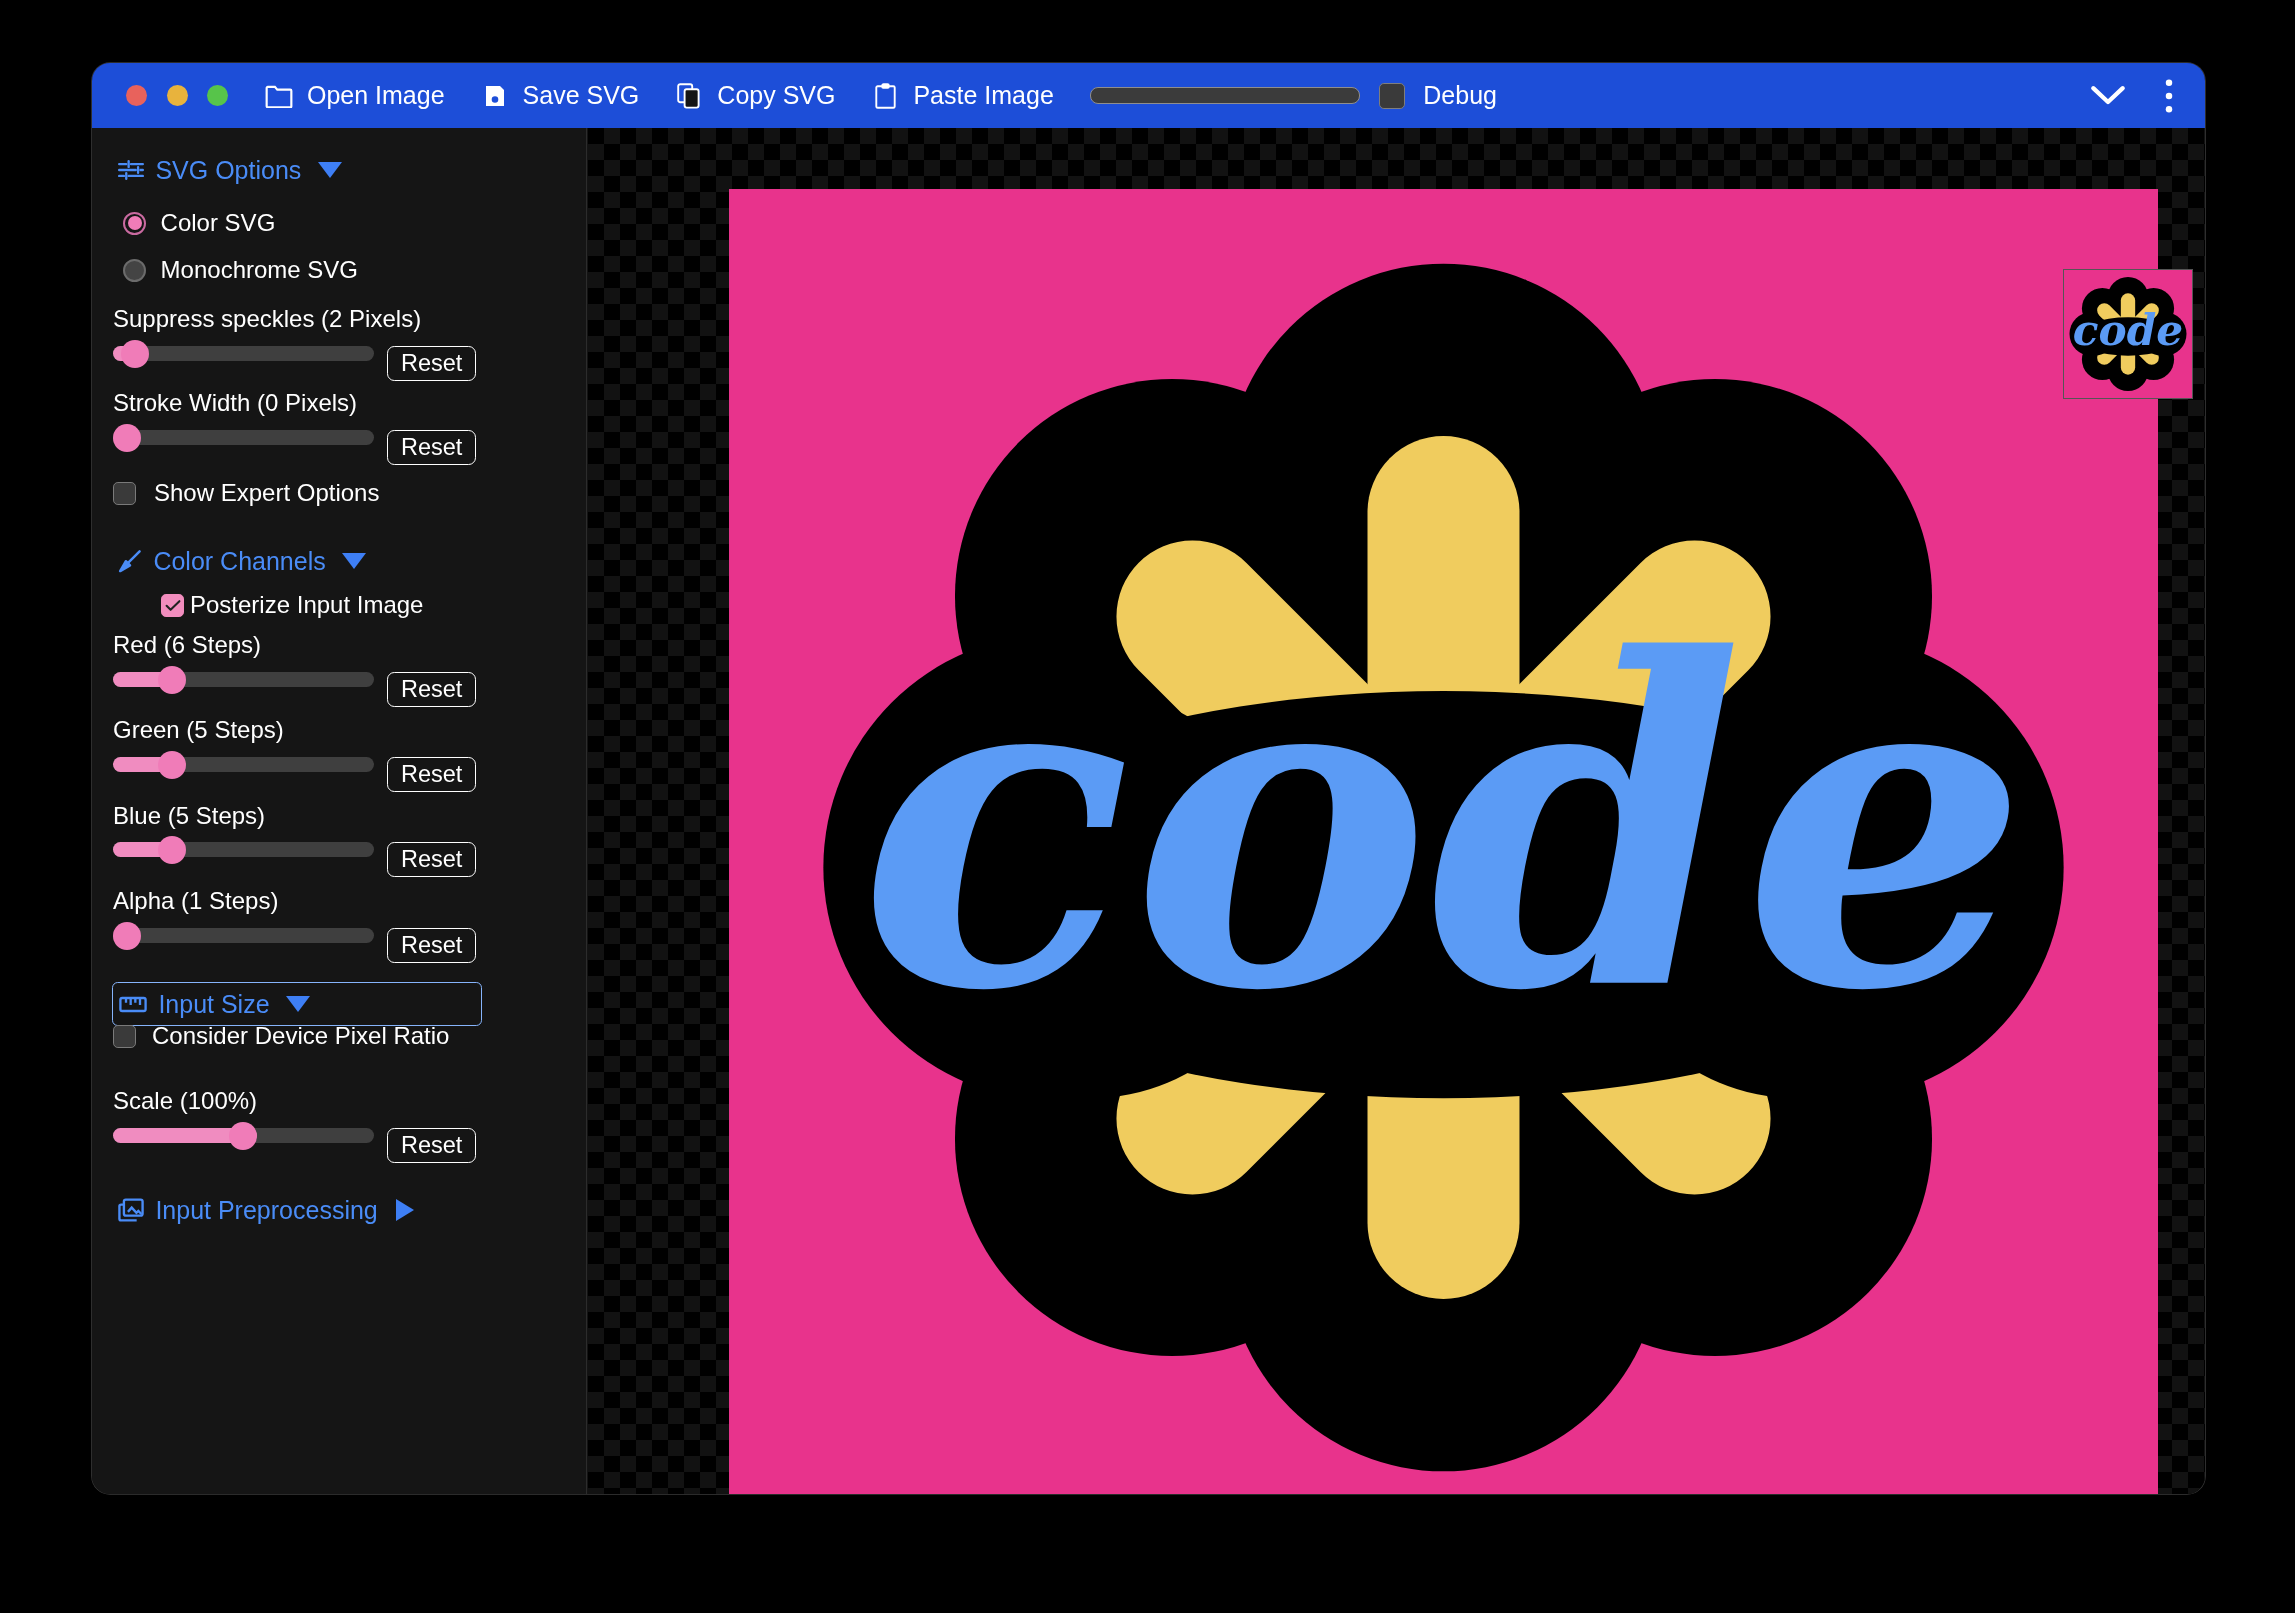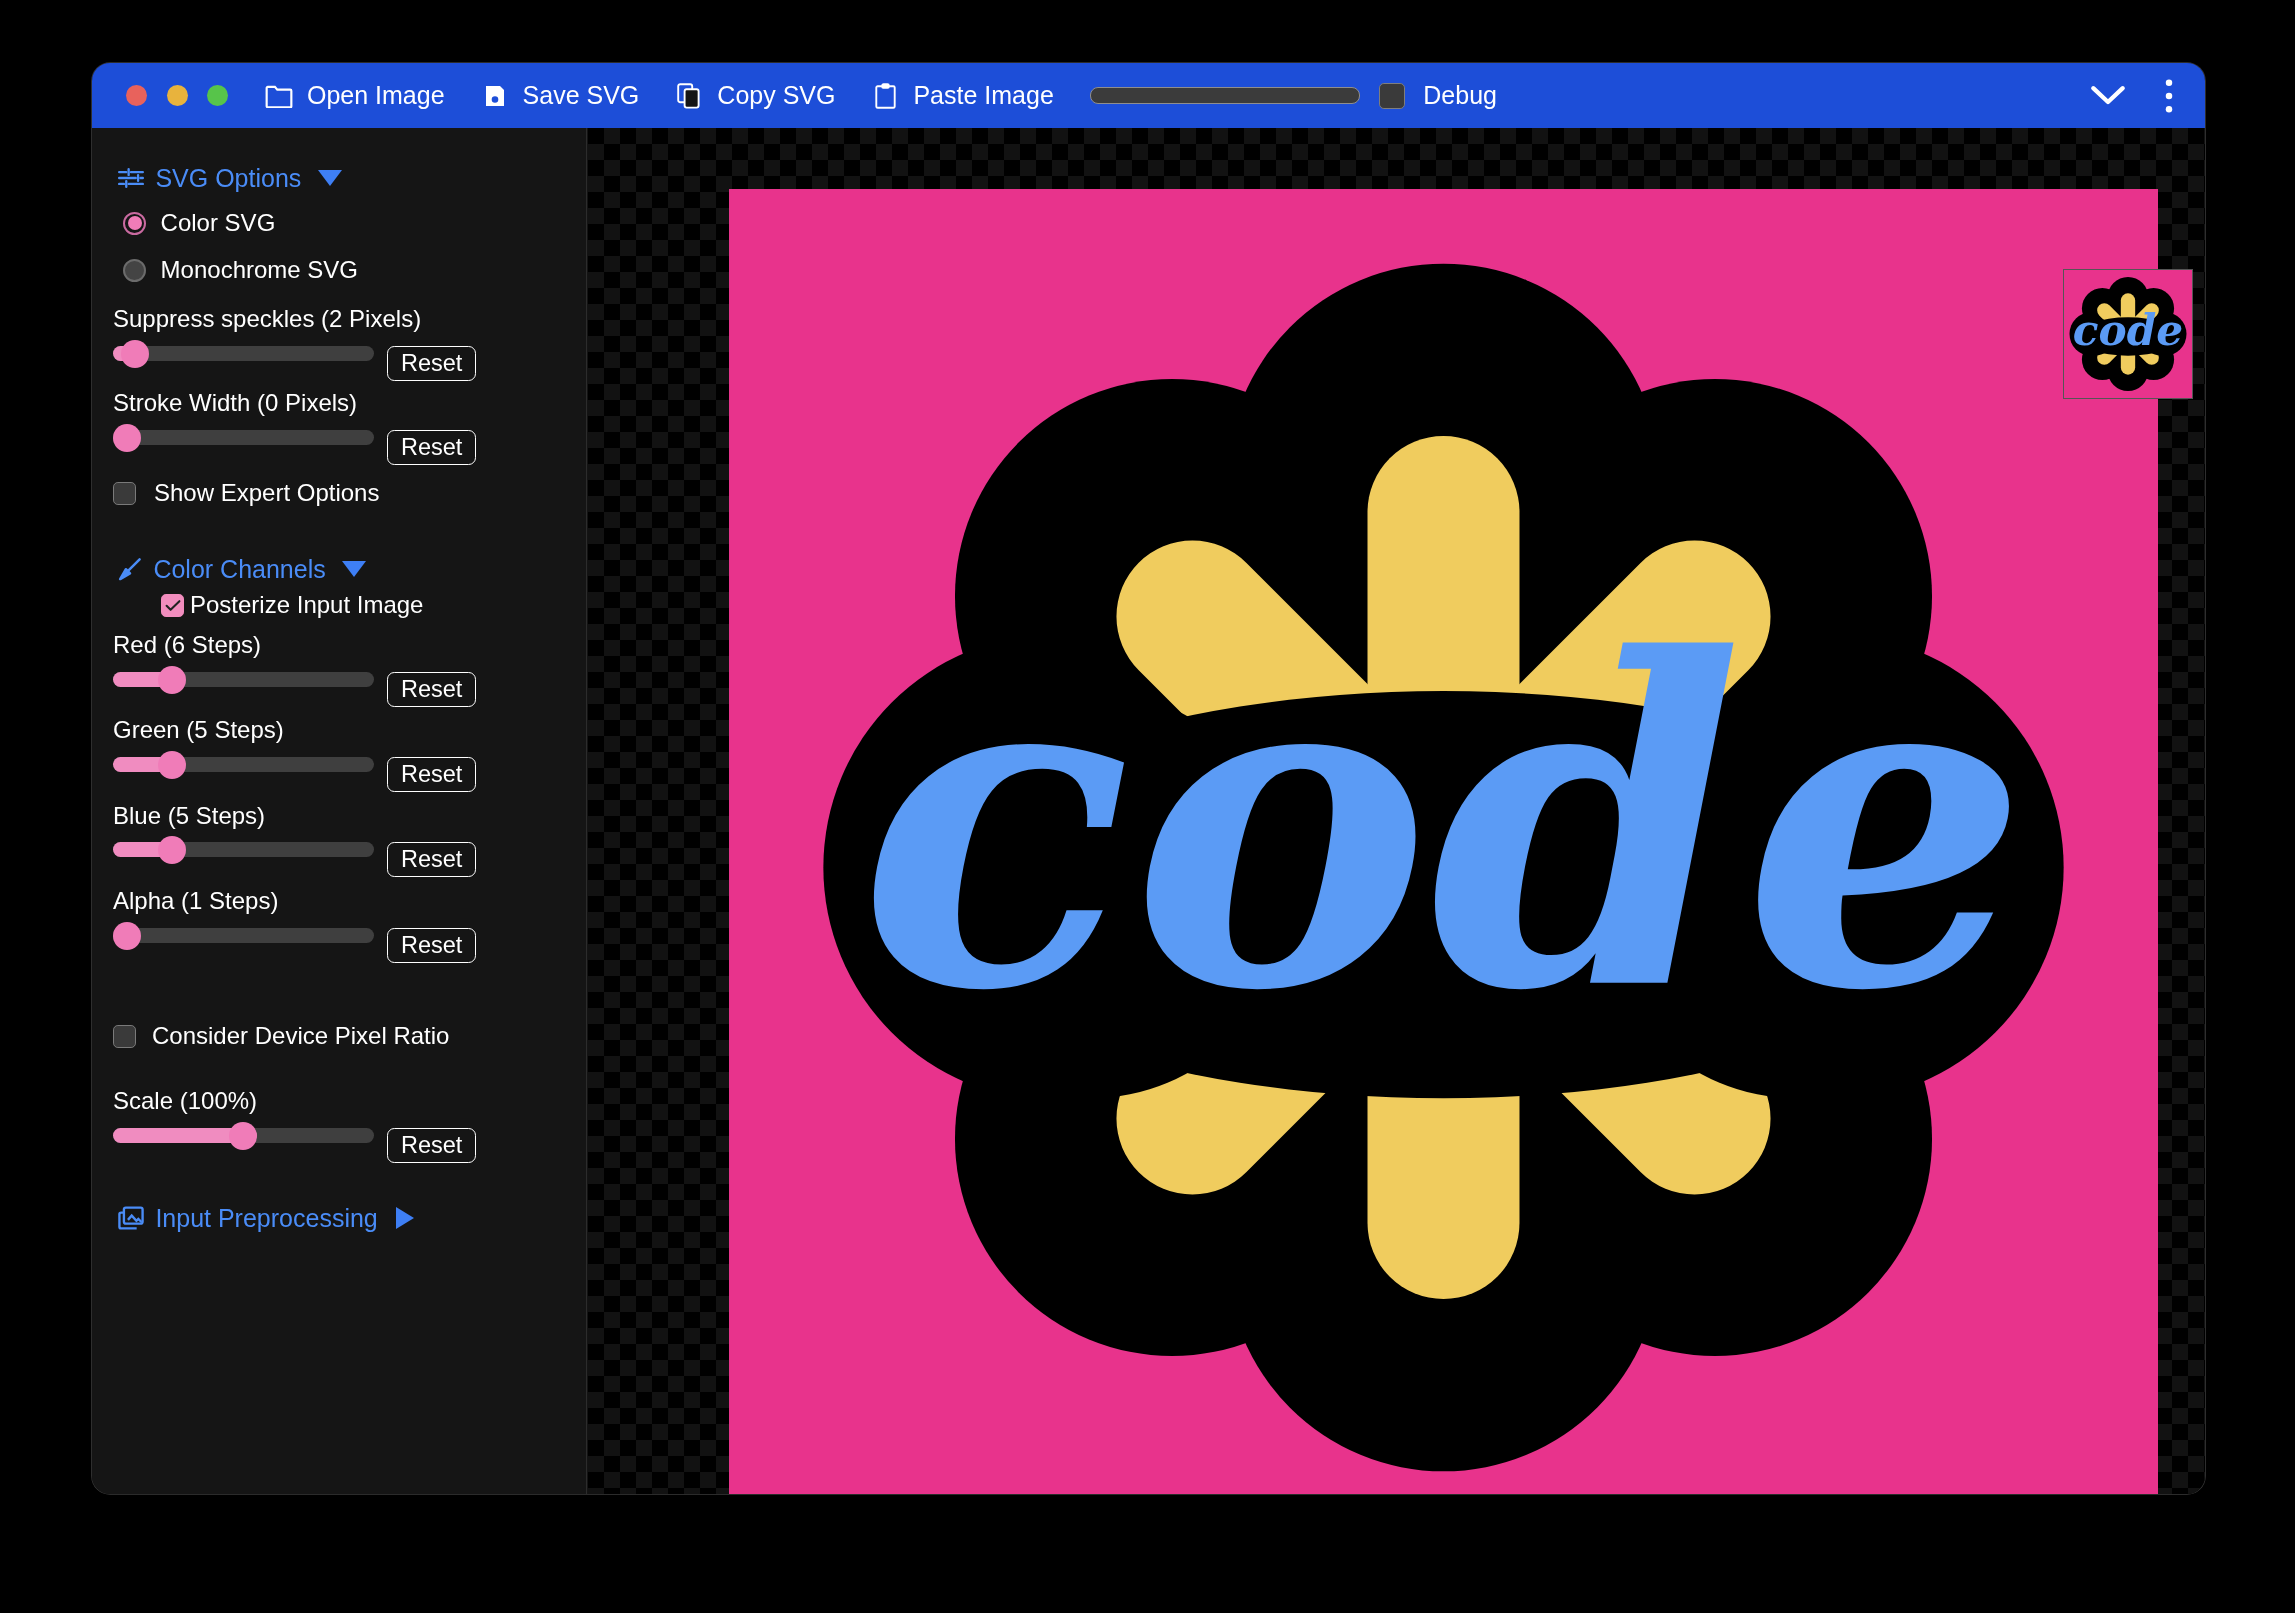--- a/index.html
+++ b/index.html
@@ -38,21 +38,21 @@
   .tb-right svg{display:block;}
 
   
   .sidebar{
     position:absolute; left:0; top:65px; width:495px; height:1366px;
     background:#151515; border-right:0.8px solid #2c2c2c;
     padding:0; box-sizing:border-box;
   }
   .sec-head{
     display:flex; align-items:center; gap:11.4px;
-    color:#4a8cf7; font-size:25px; margin:8px 0 0 0; padding:4.9px 6.5px;
+    color:#4a8cf7; font-size:25px; margin:0 0 0 0; padding:4.9px 6.5px;
     border-radius:5.7px; box-sizing:border-box;
   }
   .sec-head.focused{border:1.6px solid #86b4fb; width:370px; padding:6.5px;}
   .sec-head svg{display:block;}
   .caret-d{
     width:0;height:0;border-left:12px solid transparent;border-right:12px solid transparent;
     border-top:16px solid #3e7ff5; margin-left:4.9px;
   }
   .caret-r{
     width:0;height:0;border-top:11.4px solid transparent;border-bottom:11.4px solid transparent;
@@ -268,20 +268,30 @@
     </div>
 
     <div class="lbl" style="position:absolute;left:21px;top:759px;">Alpha (1 Steps)</div>
     <div class="slider-row" style="position:absolute;left:21px;top:800px;">
       <span class="track">
         <span class="thumb" style="left:0px;"></span>
       </span>
       <button class="reset">Reset</button>
     </div>
 
+    <div class="sec-head focused" style="position:absolute;left:19.5px;top:854px;">
+      <span>
+        <svg width="28" height="21" viewBox="0 0 24 18" fill="none" stroke="#4a8cf7" stroke-width="2">
+          <rect x="1.2" y="3.4" width="21.6" height="11.2" rx="1.6"></rect>
+          <path d="M6 3.4v4M10 3.4v6M14 3.4v4M18 3.4v6"></path>
+        </svg>
+      </span>
+      <span>Input Size</span>
+      <span class="caret-d"></span>
+    </div>
 
     <div class="row" style="position:absolute;left:21px;top:894px;gap:16px;">
       <span class="cb"></span>
       <span class="lbl">Consider Device Pixel Ratio</span>
     </div>
 
     <div class="lbl" style="position:absolute;left:21px;top:959px;">Scale (100%)</div>
     <div class="slider-row" style="position:absolute;left:21px;top:1000px;">
       <span class="track">
         <span class="fill" style="width:144px;"></span>

